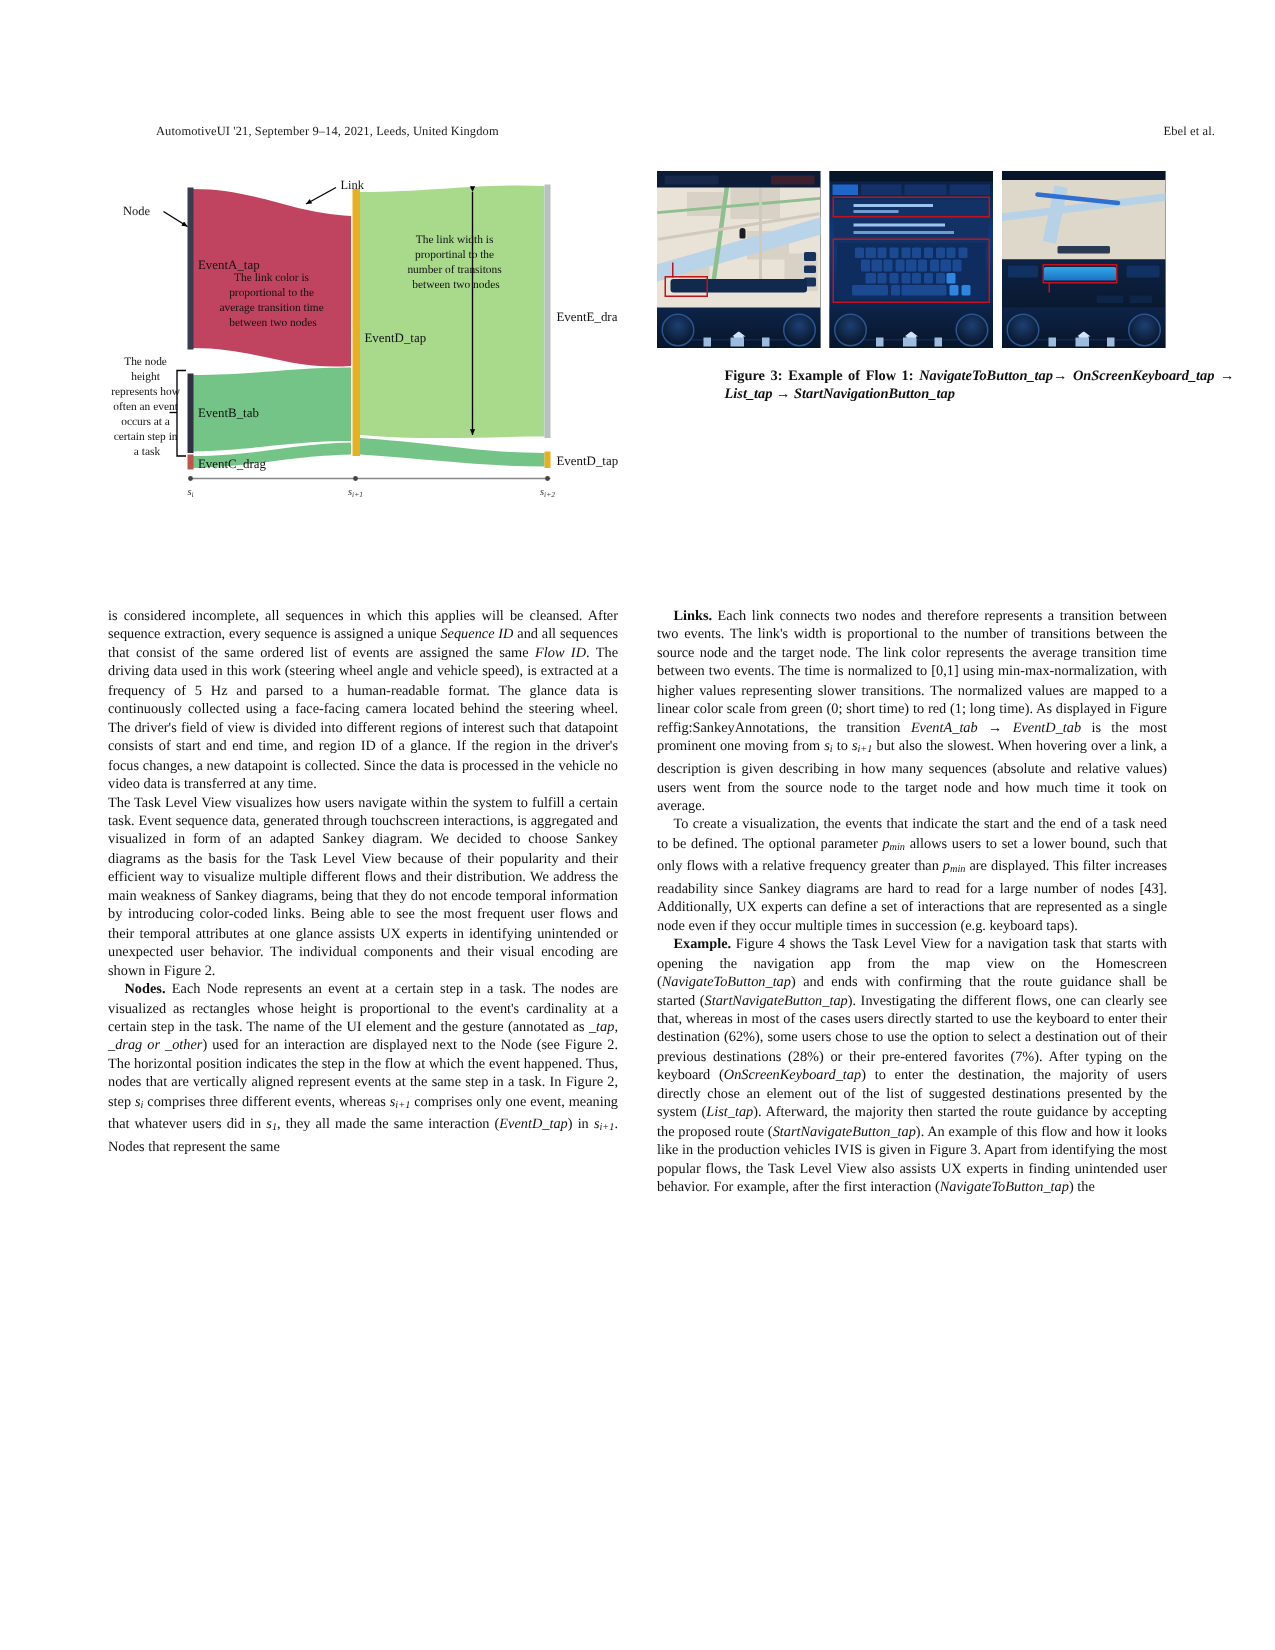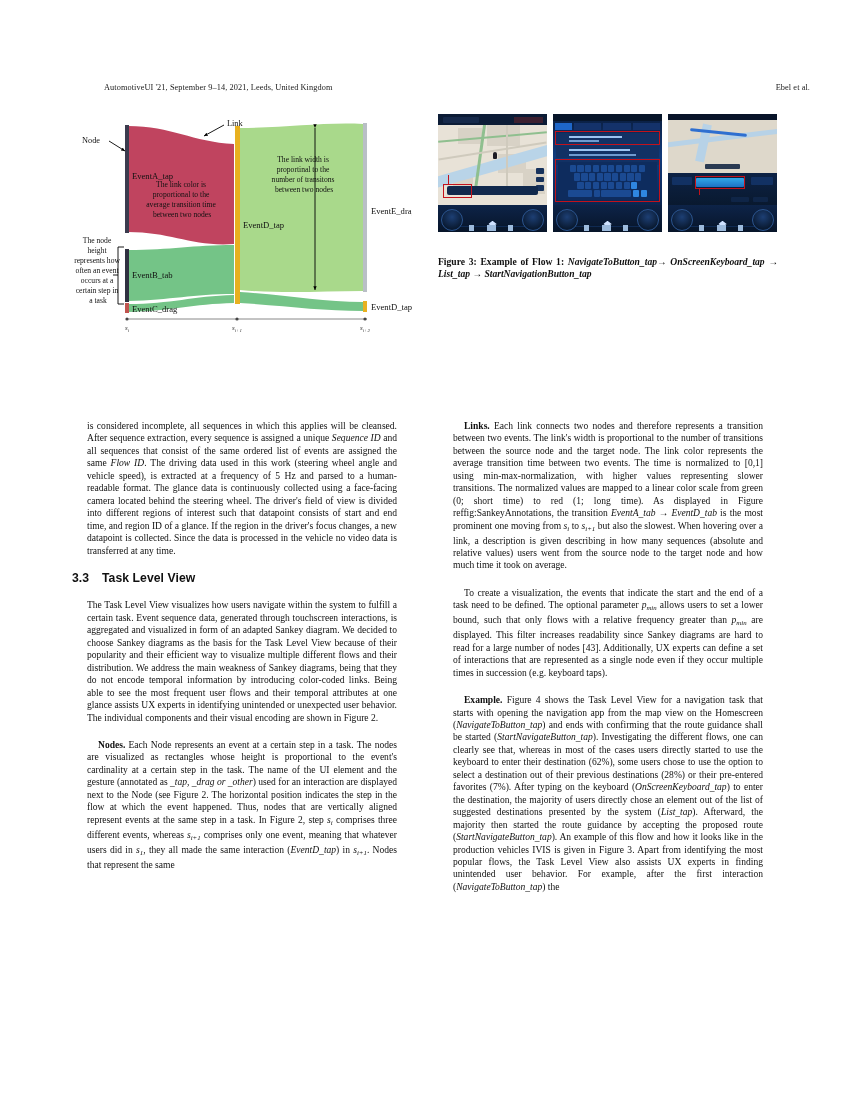--- a/index.html
+++ b/index.html
@@ -46,21 +46,21 @@
     width: 340px;
     text-align: justify;
     font-size: 9.55px;
     line-height: 12.45px;
     color: #101010;
     hyphens: auto;
   }
   .col-left  { left: 72px; }
   .col-right { left: 438px; }
 
-  p { margin: 15px; text-indent: 0; }
+  p { margin: 0; text-indent: 0; }
   p.ind { text-indent: 11px; }
   i, em { font-style: italic; }
   b, strong { font-weight: bold; }
 
   h3.sec {
     font-family: "Liberation Sans", "DejaVu Sans", sans-serif;
     font-size: 12.2px;
     font-weight: bold;
     margin: 0;
     padding: 0;
@@ -496,28 +496,27 @@
         <div class="knob l"></div>
         <div class="knob r"></div>
         <div class="home"></div>
         <div class="dockicon" style="left:28%;"></div>
         <div class="dockicon" style="left:45%;width:9px;"></div>
         <div class="dockicon" style="left:64%;"></div>
       </div>
     </div>
   </div>
 
-  <div class="col col-right caption" style="top: 256px;">
+  <div class="col col-right caption" style="top: 245px; margin-left: 45px;">
     <span>Figure 3:</span><span> Example of Flow 1: </span><i>NavigateToButton_tap</i><span>→</span> <i>OnScreenKeyboard_tap</i> <span>→</span> <i>List_tap</i> <span>→</span> <i>StartNavigationButton_tap</i>
   </div>
 
   <div class="col col-left" style="top: 405px;">
     <p><span>is considered incomplete, all sequences in which this applies will be cleansed. After sequence extraction, every sequence is assigned a unique </span><i>Sequence ID</i><span> and all sequences that consist of the same ordered list of events are assigned the same </span><i>Flow ID</i><span>. The driving data used in this work (steering wheel angle and vehicle speed), is extracted at a frequency of 5 Hz and parsed to a human-readable format. The glance data is continuously collected using a face-facing camera located behind the steering wheel. The driver's field of view is divided into different regions of interest such that datapoint consists of start and end time, and region ID of a glance. If the region in the driver's focus changes, a new datapoint is collected. Since the data is processed in the vehicle no video data is transferred at any time.</span></p>
 
-    <h3 class="sec" style="margin-top:15px;margin-bottom:4px;"><span class="num">3.3</span><span>Task Level View</span></h3>
 
     <p>The Task Level View visualizes how users navigate within the system to fulfill a certain task. Event sequence data, generated through touchscreen interactions, is aggregated and visualized in form of an adapted Sankey diagram. We decided to choose Sankey diagrams as the basis for the Task Level View because of their popularity and their efficient way to visualize multiple different flows and their distribution. We address the main weakness of Sankey diagrams, being that they do not encode temporal information by introducing color-coded links. Being able to see the most frequent user flows and their temporal attributes at one glance assists UX experts in identifying unintended or unexpected user behavior. The individual components and their visual encoding are shown in Figure 2.</p>
 
     <p class="ind"><b>Nodes.</b><span> Each Node represents an event at a certain step in a task. The nodes are visualized as rectangles whose height is proportional to the event's cardinality at a certain step in the task. The name of the UI element and the gesture (annotated as </span><i>_tap, _drag or _other</i><span>) used for an interaction are displayed next to the Node (see Figure 2. The horizontal position indicates the step in the flow at which the event happened. Thus, nodes that are vertically aligned represent events at the same step in a task. In Figure 2, step </span><span class="mi">s<sub class="v">i</sub></span><span> comprises three different events, whereas </span><span class="mi">s<sub class="v">i+1</sub></span><span> comprises only one event, meaning that whatever users did in </span><span class="mi">s<sub class="v">1</sub></span><span>, they all made the same interaction (</span><i>EventD_tap</i><span>) in </span><span class="mi">s<sub class="v">i+1</sub></span><span>. Nodes that represent the same</span></p>
   </div>
 
   <div class="col col-right" style="top: 405px;">
 
     <p class="ind"><b>Links.</b><span> Each link connects two nodes and therefore represents a transition between two events. The link's width is proportional to the number of transitions between the source node and the target node. The link color represents the average transition time between two events. The time is normalized to [0,1] using min-max-normalization, with higher values representing slower transitions. The normalized values are mapped to a linear color scale from green (0; short time) to red (1; long time). As displayed in Figure reffig:SankeyAnnotations, the transition </span><i>EventA_tab</i><span> → </span><i>EventD_tab</i><span> is the most prominent one moving from </span><span class="mi">s<sub class="v">i</sub></span><span> to </span><span class="mi">s<sub class="v">i+1</sub></span><span> but also the slowest. When hovering over a link, a description is given describing in how many sequences (absolute and relative values) users went from the source node to the target node and how much time it took on average.</span></p>
 

